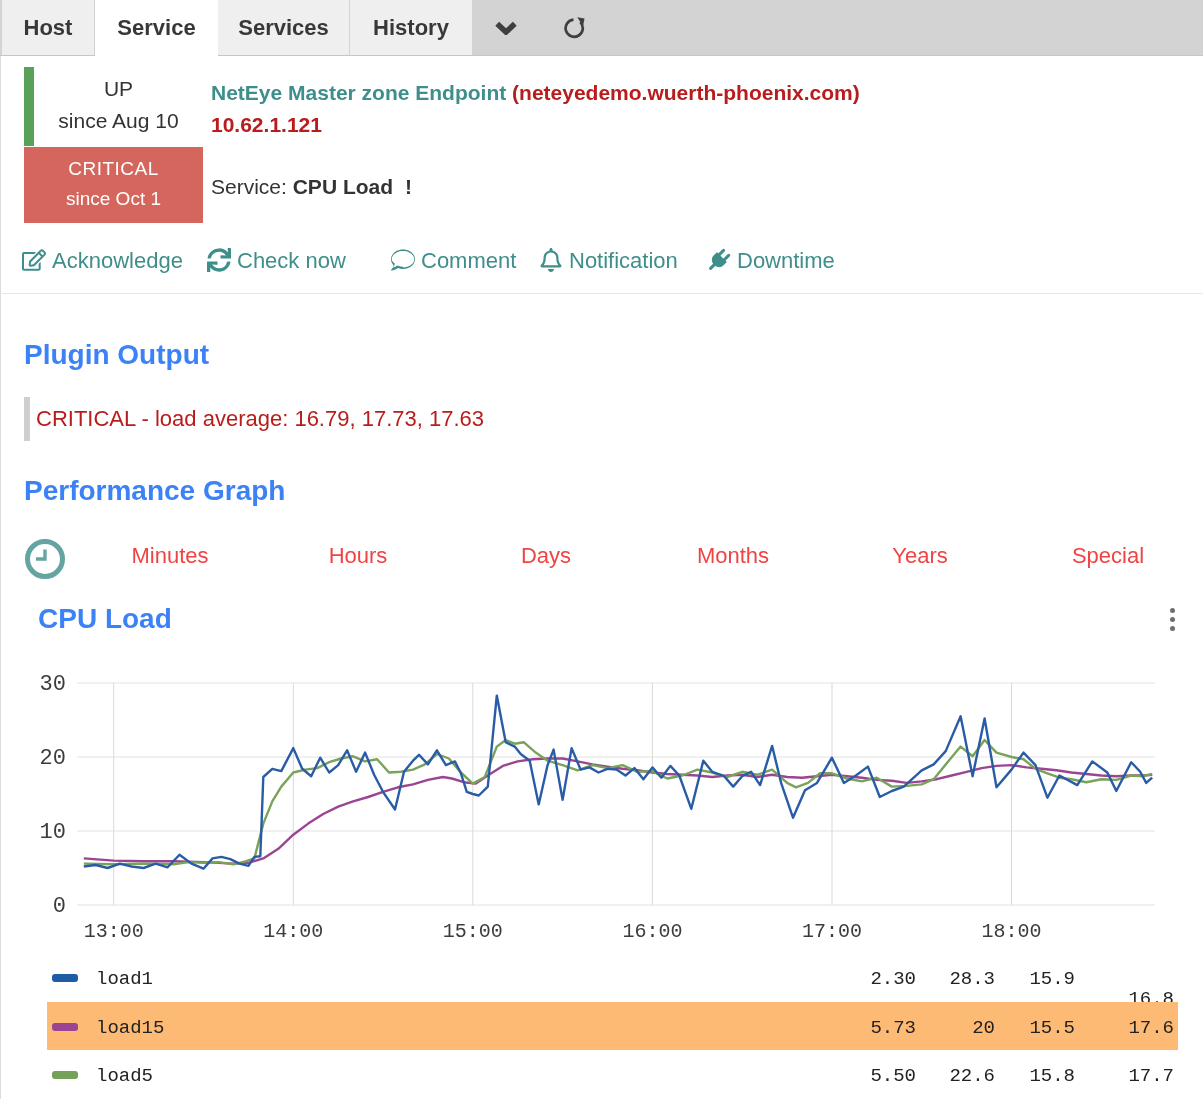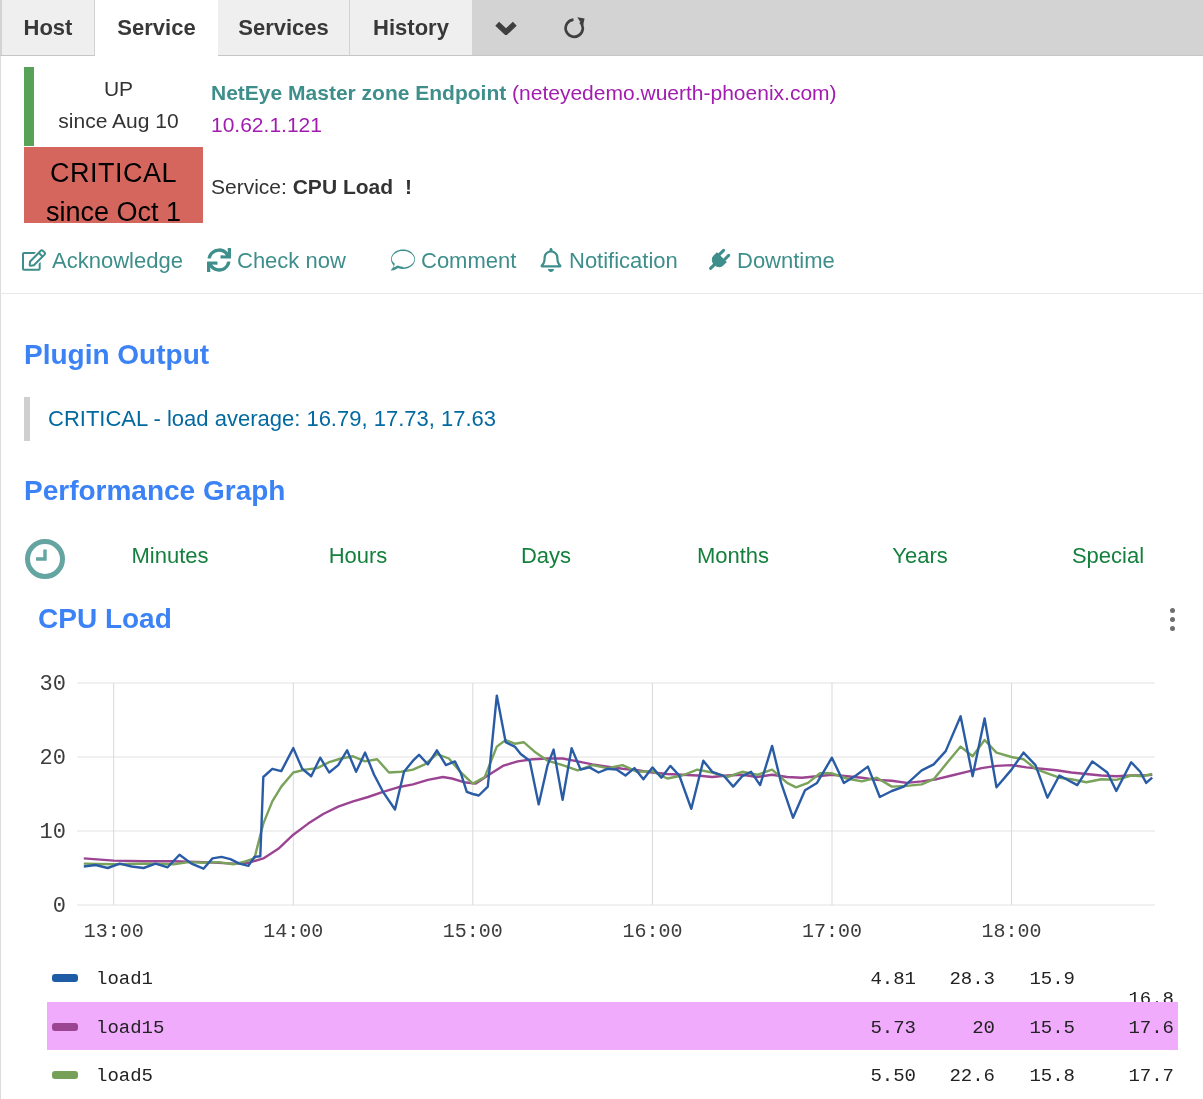--- a/index.html
+++ b/index.html
@@ -5,39 +5,39 @@
 * { margin:0; padding:0; box-sizing:border-box; }
 html,body { width:1203px; height:1099px; background:#fff; font-family:"Liberation Sans",sans-serif; overflow:hidden; }
 #page { position:relative; width:1203px; height:1099px; }
 .abs { position:absolute; }
 
 #tabbar { position:absolute; left:0; top:0; width:1203px; height:56px; background:#d3d3d3; border-bottom:1px solid #c6c6c6; }
 .tab { position:absolute; top:0; height:55px; line-height:55px; text-align:center; font-weight:bold; font-size:22px; color:#383838; background:#efefef; border-right:1px solid #d3d3d3; }
 .tab.active { background:#fff; height:57px; border-right:0; z-index:2; }
 
 .teal { color:#3e8e8b; }
-.gray { color:#a21caf; }
+.gray { color:#b91c1c;font-weight:bold; }
 #upbar { position:absolute; left:24px; top:67px; width:10px; height:79px; background:#58a158; }
 #upTxt { position:absolute; left:34px; top:67px; width:169px; text-align:center; font-size:21px; color:#333; }
-#critbox { position:absolute; left:24px; top:147px; width:179px; height:76px; background:#d4665d; color:#000000; text-align:center; font-size:27px; }
+#critbox { position:absolute; left:24px; top:147px; width:179px; height:76px; background:#d4665d; color:#ffffff; text-align:center; font-size:19px; }
 #hostline { position:absolute; left:211px; top:81px; font-size:21px; }
 #ipline { position:absolute; left:211px; top:113px; font-size:21px; }
 #svcline { position:absolute; left:211px; top:175px; font-size:21px; color:#333; }
 .alink { position:absolute; top:248px; font-size:22px; color:#3e8e8b; white-space:nowrap; }
 .alink svg { vertical-align:-4px; margin-right:6px; }
 #sep1 { position:absolute; left:0; top:293px; width:1203px; height:1px; background:#e8e8e8; }
 h2 { position:absolute; font-size:28px; font-weight:bold; color:#3b82f6; }
-#plugout { position:absolute; left:24px; top:397px; border-left:6px solid #cfcfcf; height:44px; padding-left:18px; font-size:22px; color:#0369a1; line-height:44px; }
+#plugout { position:absolute; left:24px; top:397px; border-left:6px solid #cfcfcf; height:44px; padding-left:6px; font-size:22px; color:#b91c1c; line-height:44px; }
 
-.trange { position:absolute; top:543px; font-size:22px; color:#15803d; transform:translateX(-50%); }
+.trange { position:absolute; top:543px; font-size:22px; color:#ef4444; transform:translateX(-50%); }
 #cpuh { left:38px; top:603px; font-size:28px; }
 .dot { position:absolute; left:1170px; width:5px; height:5px; border-radius:50%; background:#6e6e6e; }
 
 .lrow { position:absolute; left:0; width:1203px; height:48px; font-family:"Liberation Mono",monospace; font-size:19px; color:#222; }
-.lrow.alt { left:47px; width:1131px; background:#f0abfc; }
+.lrow.alt { left:47px; width:1131px; background:#fdba74; }
 .sw { position:absolute; top:21px; width:26px; height:8px; border-radius:3px; }
 .lname { position:absolute; top:15px; }
 .lval { position:absolute; top:15px; text-align:right; width:80px; }
 </style>
 </head>
 <body>
 <div id="page">
 
   <div id="tabbar"></div>
   <div class="abs" style="left:0;top:56px;width:1px;height:1043px;background:#dcdcdc;"></div>
@@ -143,21 +143,21 @@
       <text x="1011.5" y="937" text-anchor="middle">18:00</text>
     </g>
     <polyline points="83.8,858.4 113.7,860.6 143.6,861.3 173.6,861.3 203.5,862.1 233.4,863.6 248.4,862.8 263.3,858.4 278.3,848.8 293.3,834.7 308.2,823.6 323.2,814.0 338.2,806.6 353.1,801.4 368.1,797.0 383.0,791.8 398.0,787.3 413.0,784.4 427.9,779.9 442.9,777.0 451.9,778.5 463.8,782.2 475.8,783.6 487.8,775.5 502.8,765.9 517.7,761.4 532.7,759.2 547.6,758.5 562.6,758.5 577.6,761.4 592.5,764.4 607.5,766.6 622.5,768.8 637.4,770.3 652.4,772.5 667.3,774.0 682.3,774.8 697.3,775.5 712.2,777.0 727.2,775.5 742.2,774.8 757.1,777.0 772.1,774.8 787.1,777.0 802.0,777.7 817.0,776.2 831.9,774.8 846.9,776.2 861.9,777.7 876.8,779.9 891.8,780.7 906.8,782.9 921.7,781.4 936.7,779.2 951.7,775.5 966.6,771.8 981.6,768.1 996.5,765.9 1011.5,765.1 1026.5,767.4 1041.4,768.8 1056.4,770.3 1071.4,772.5 1086.3,774.0 1101.3,775.5 1116.3,776.2 1131.2,775.5 1143.2,775.5 1152.2,774.8" fill="none" stroke="#9b4492" stroke-width="2.4" stroke-linejoin="round"></polyline>
     <polyline points="83.8,863.6 113.7,864.3 143.6,863.6 173.6,864.3 188.5,862.1 203.5,862.8 218.4,862.1 233.4,864.3 245.4,861.3 254.4,858.4 263.3,823.6 272.3,801.4 281.3,786.6 293.3,772.5 305.2,769.6 317.2,768.1 329.2,762.2 341.1,758.5 353.1,756.3 365.1,761.4 377.1,759.2 389.0,772.5 401.0,771.8 413.0,769.6 424.9,764.4 436.9,754.0 448.9,758.5 460.9,772.5 472.8,783.6 484.8,777.0 496.8,746.6 505.7,740.0 514.7,743.7 523.7,742.2 535.7,752.6 547.6,760.7 562.6,765.1 577.6,770.3 592.5,765.1 607.5,768.1 622.5,765.1 637.4,771.8 652.4,771.1 667.3,778.5 682.3,775.5 697.3,769.6 712.2,772.5 727.2,777.0 742.2,771.8 757.1,774.8 772.1,769.6 787.1,782.9 796.0,787.3 808.0,782.9 820.0,773.3 831.9,773.3 846.9,778.5 861.9,781.4 876.8,777.7 891.8,786.6 906.8,785.9 921.7,784.4 933.7,779.2 945.7,764.4 960.6,746.6 972.6,756.3 984.6,740.0 996.5,752.6 1011.5,757.0 1023.5,759.2 1035.5,768.8 1047.4,773.3 1059.4,777.7 1071.4,779.2 1086.3,782.2 1101.3,779.2 1116.3,779.9 1131.2,775.5 1143.2,776.2 1152.2,774.0" fill="none" stroke="#79a25a" stroke-width="2.4" stroke-linejoin="round"></polyline>
     <polyline points="83.8,866.5 95.7,865.0 107.7,868.0 119.7,863.6 131.7,866.5 143.6,868.0 155.6,863.6 167.6,867.3 179.5,854.7 191.5,863.6 203.5,868.7 212.5,858.4 221.4,856.9 230.4,859.1 239.4,863.6 248.4,865.8 254.4,856.9 260.3,856.2 263.3,777.0 272.3,768.8 281.3,771.1 293.3,748.1 302.2,768.8 311.2,776.2 320.2,757.7 329.2,772.5 338.2,765.1 347.1,750.3 356.1,771.8 365.1,752.6 374.1,774.8 383.0,791.8 395.0,809.5 404.0,771.8 413.0,760.7 419.0,754.8 427.9,764.4 436.9,750.3 445.9,765.1 454.9,761.4 460.9,773.3 466.8,791.8 472.8,794.0 478.8,795.5 487.8,786.6 496.8,695.6 505.7,742.2 514.7,746.6 520.7,754.0 529.7,760.7 538.7,804.4 547.6,765.1 553.6,749.6 562.6,799.9 571.6,748.1 580.6,769.6 589.5,767.4 598.5,772.5 607.5,768.8 616.5,769.6 625.5,775.5 634.4,768.1 643.4,779.2 652.4,767.4 661.4,777.7 670.3,765.9 679.3,775.5 691.3,808.8 703.3,760.7 712.2,771.8 724.2,776.2 733.2,786.6 742.2,776.2 751.1,771.8 760.1,785.1 772.1,745.9 781.1,782.9 793.0,817.7 805.0,790.3 817.0,782.9 831.9,757.7 843.9,782.9 855.9,775.5 867.9,766.6 879.8,797.0 891.8,791.0 903.8,786.6 921.7,770.3 933.7,764.4 945.7,751.1 960.6,716.3 972.6,776.2 984.6,718.5 996.5,787.3 1011.5,769.6 1023.5,752.6 1035.5,765.1 1047.4,797.7 1059.4,775.5 1077.3,785.1 1092.3,761.4 1107.3,772.5 1116.3,791.0 1131.2,762.2 1140.2,771.8 1146.2,782.9 1152.2,777.7" fill="none" stroke="#2a5ca6" stroke-width="2.4" stroke-linejoin="round"></polyline>
   </svg>
 
   <div class="lrow" style="top:953px;">
     <span class="sw" style="left:52px;background:#1f5ca6;"></span>
     <span class="lname" style="left:96px;">load1</span>
-    <span class="lval" style="left:836px;">4.81</span>
+    <span class="lval" style="left:836px;">2.30</span>
     <span class="lval" style="left:915px;">28.3</span>
     <span class="lval" style="left:995px;">15.9</span>
     <span class="lval" style="left:1094px;margin-top:20px;">16.8</span>
   </div>
   <div class="lrow alt" style="top:1002px;">
     <span class="sw" style="left:5px;background:#9b4492;"></span>
     <span class="lname" style="left:49px;">load15</span>
     <span class="lval" style="left:789px;">5.73</span>
     <span class="lval" style="left:868px;">20</span>
     <span class="lval" style="left:948px;">15.5</span>

